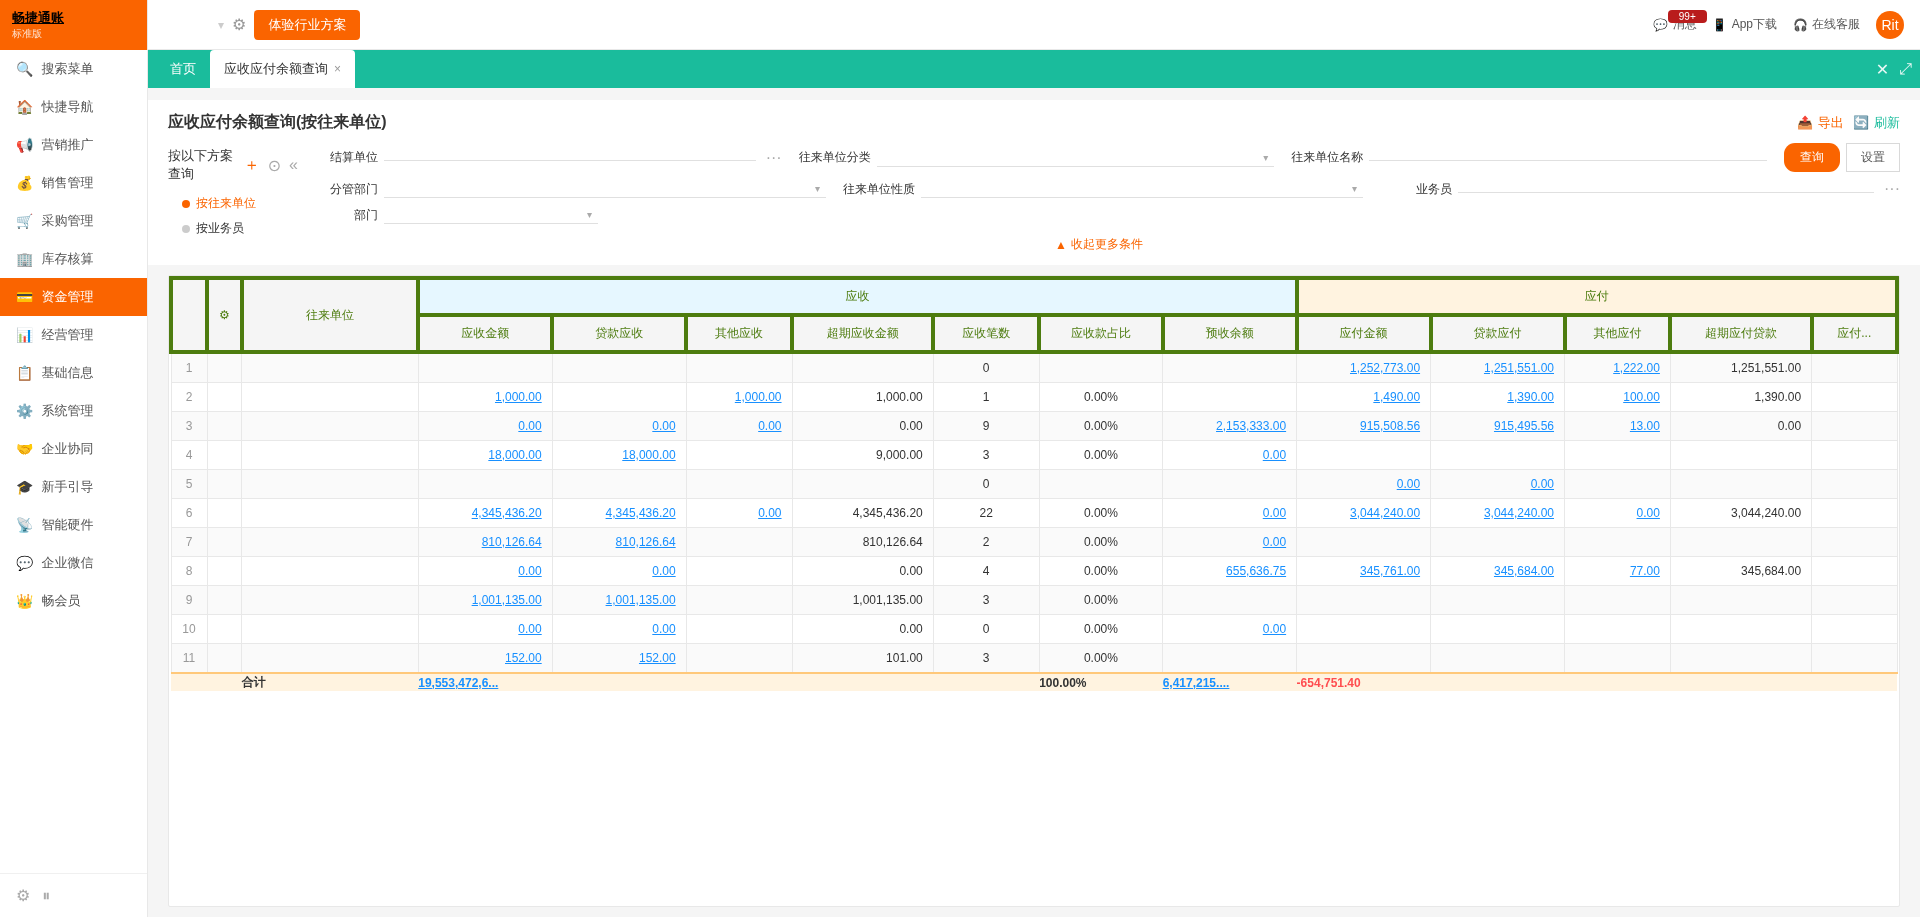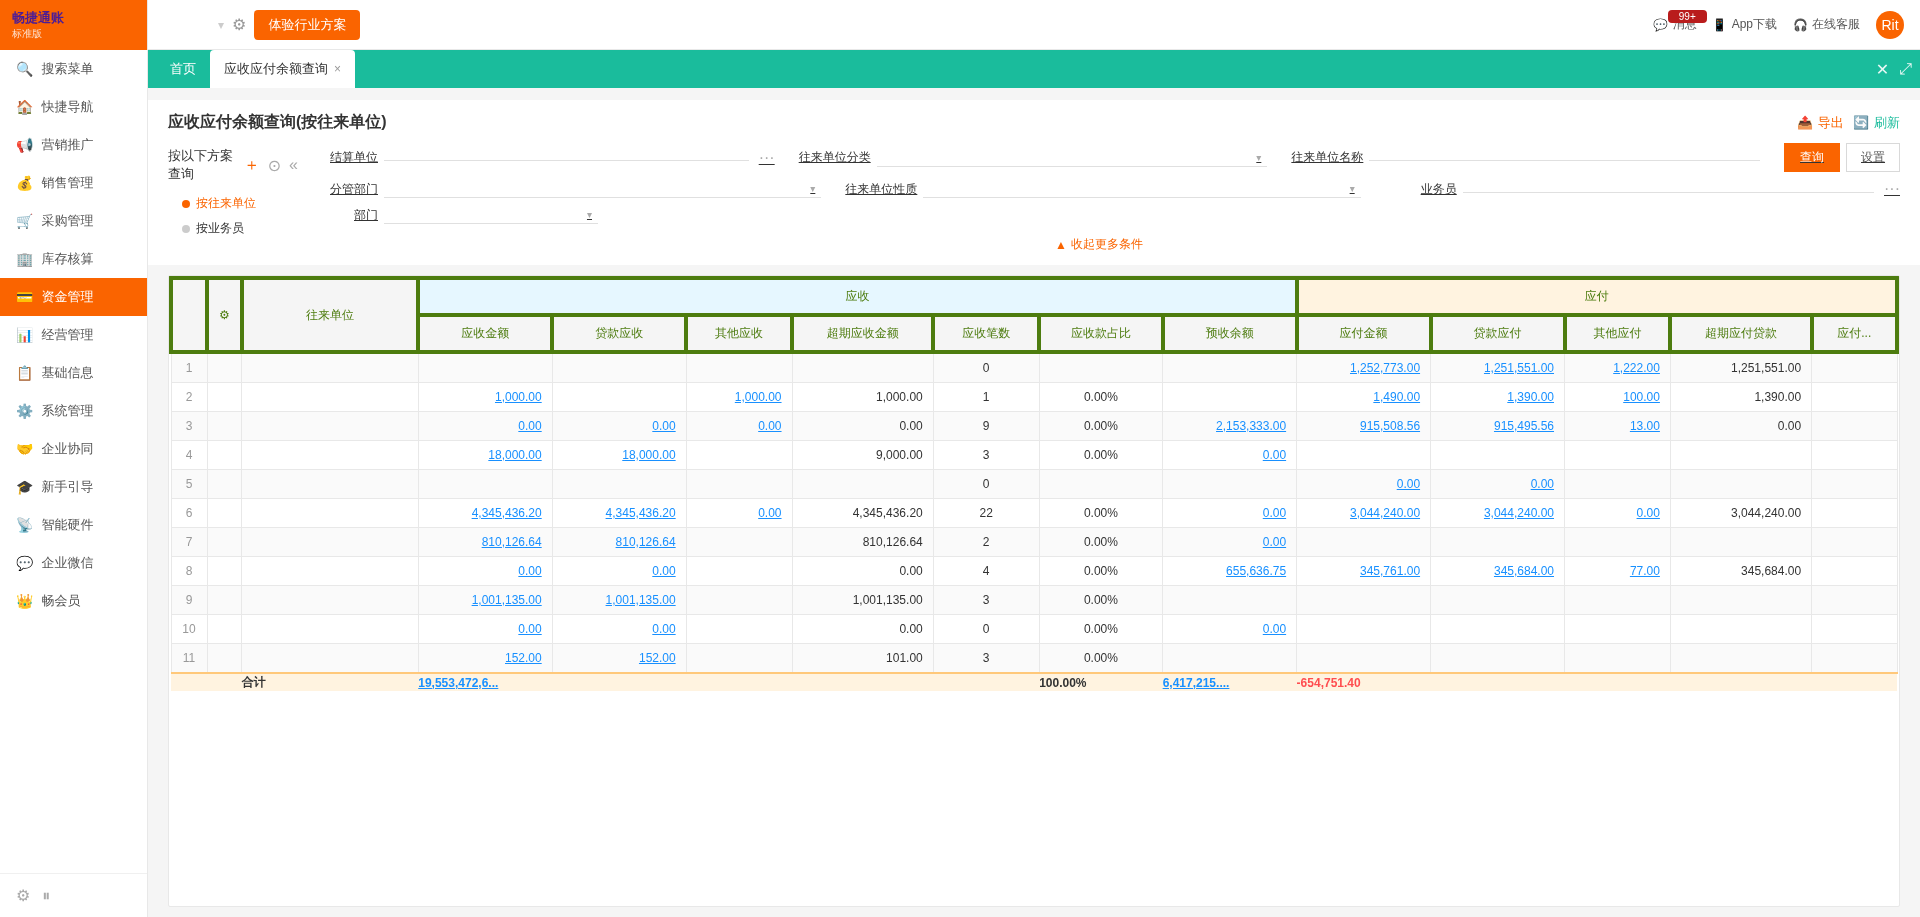--- a/index.html
+++ b/index.html
@@ -4,21 +4,21 @@
   <style>
     * { box-sizing: border-box; margin: 0; padding: 0; }
     body { font-family: 'Microsoft YaHei', Arial, sans-serif; font-size: 12px; background: #f0f2f5; color: #333; overflow: hidden; height: 917px; }
 
     
     .app-container { display: flex; height: 917px; }
 
     
     .sidebar { width: 148px; background: #fff; display: flex; flex-direction: column; border-right: 1px solid #e8e8e8; flex-shrink: 0; }
     .sidebar-logo { background: #fa6400; height: 50px; display: flex; align-items: center; padding: 0 12px; }
-    .sidebar-logo-text { color: #4c1d95; font-size: 13px; font-weight: bold; }
+    .sidebar-logo-text { color: #000000; font-size: 13px; font-weight: bold; text-decoration: underline; }
     .sidebar-logo-sub { color: rgba(255,255,255,0.8); font-size: 10px; }
     .sidebar-item { display: flex; align-items: center; padding: 10px 16px; cursor: pointer; color: #555; gap: 8px; }
     .sidebar-item.active { background: #fa6400; color: #fff; border-radius: 0; }
     .sidebar-item .icon { font-size: 14px; }
     .sidebar-item .label { font-size: 13px; }
     .sidebar-bottom { margin-top: auto; display: flex; align-items: center; padding: 12px 16px; border-top: 1px solid #f0f0f0; gap: 12px; }
     .sidebar-bottom .icon { color: #aaa; font-size: 16px; cursor: pointer; }
 
     
     .main { flex: 1; display: flex; flex-direction: column; overflow: hidden; }
@@ -59,21 +59,21 @@
     
     .filter-area { background: #fff; padding: 10px 20px 8px 20px; flex-shrink: 0; }
     .filter-toolbar { display: flex; align-items: center; gap: 8px; margin-bottom: 10px; }
     .filter-label { font-size: 13px; color: #333; }
     .filter-toolbar-btn { border: none; background: none; cursor: pointer; color: #aaa; font-size: 16px; }
     .filter-toolbar-btn.active { color: #fa6400; }
     .filter-options { display: flex; flex-direction: column; gap: 4px; margin-left: 8px; font-size: 12px; }
     .filter-option { display: flex; align-items: center; gap: 6px; cursor: pointer; padding: 2px 6px; border-radius: 3px; }
     .filter-option.active { color: #fa6400; }
     .filter-option .dot { width: 8px; height: 8px; border-radius: 50%; background: #fa6400; }
-    .filter-row { display: flex; gap: 16px; text-decoration: underline; }
+    .filter-row { display: flex; gap: 9px; }
     .filter-field { display: flex; align-items: center; gap: 6px; flex: 1; }
     .filter-field-label { color: #333; font-size: 12px; white-space: nowrap; width: 80px; text-align: right; }
     .filter-input { flex: 1; border: none; border-bottom: 1px solid #e0e0e0; padding: 3px 6px; font-size: 12px; color: #333; outline: none; }
     .filter-select { flex: 1; display: flex; align-items: center; border-bottom: 1px solid #e0e0e0; padding: 3px 6px; gap: 4px; cursor: pointer; }
     .filter-select .arrow { color: #aaa; font-size: 10px; margin-left: auto; }
     .filter-dots { color: #aaa; font-size: 16px; cursor: pointer; margin-left: 4px; }
     .filter-content-wrapper { display: flex; gap: 0; }
     .filter-left-nav { width: 130px; flex-shrink: 0; padding-top: 4px; }
     .filter-main { flex: 1; }
 
@@ -277,21 +277,21 @@
                   <span class="filter-field-label">往来单位分类</span>
                   <div class="filter-select">
                     <span class="arrow">▾</span>
                   </div>
                 </div>
                 <div class="filter-field">
                   <span class="filter-field-label">往来单位名称</span>
                   <div class="filter-input" style="flex:1;"></div>
                 </div>
                 <div style="display:flex;gap:6px;margin-left:8px;">
-                  <button style="background:#fa6400;color:#fff;border:none;border-radius:0;padding:5px 16px;font-size:12px;cursor:pointer;">查询</button>
+                  <button style="background:#fa6400;color:#fff;border:none;border-radius:11px;padding:5px 16px;font-size:12px;cursor:pointer;">查询</button>
                   <button style="background:#fff;color:#555;border:1px solid #d9d9d9;border-radius:0;padding:5px 14px;font-size:12px;cursor:pointer;">设置</button>
                 </div>
               </div>
 
               <div class="filter-row">
                 <div class="filter-field">
                   <span class="filter-field-label">分管部门</span>
                   <div class="filter-select">
                     <span class="arrow">▾</span>
                   </div>

